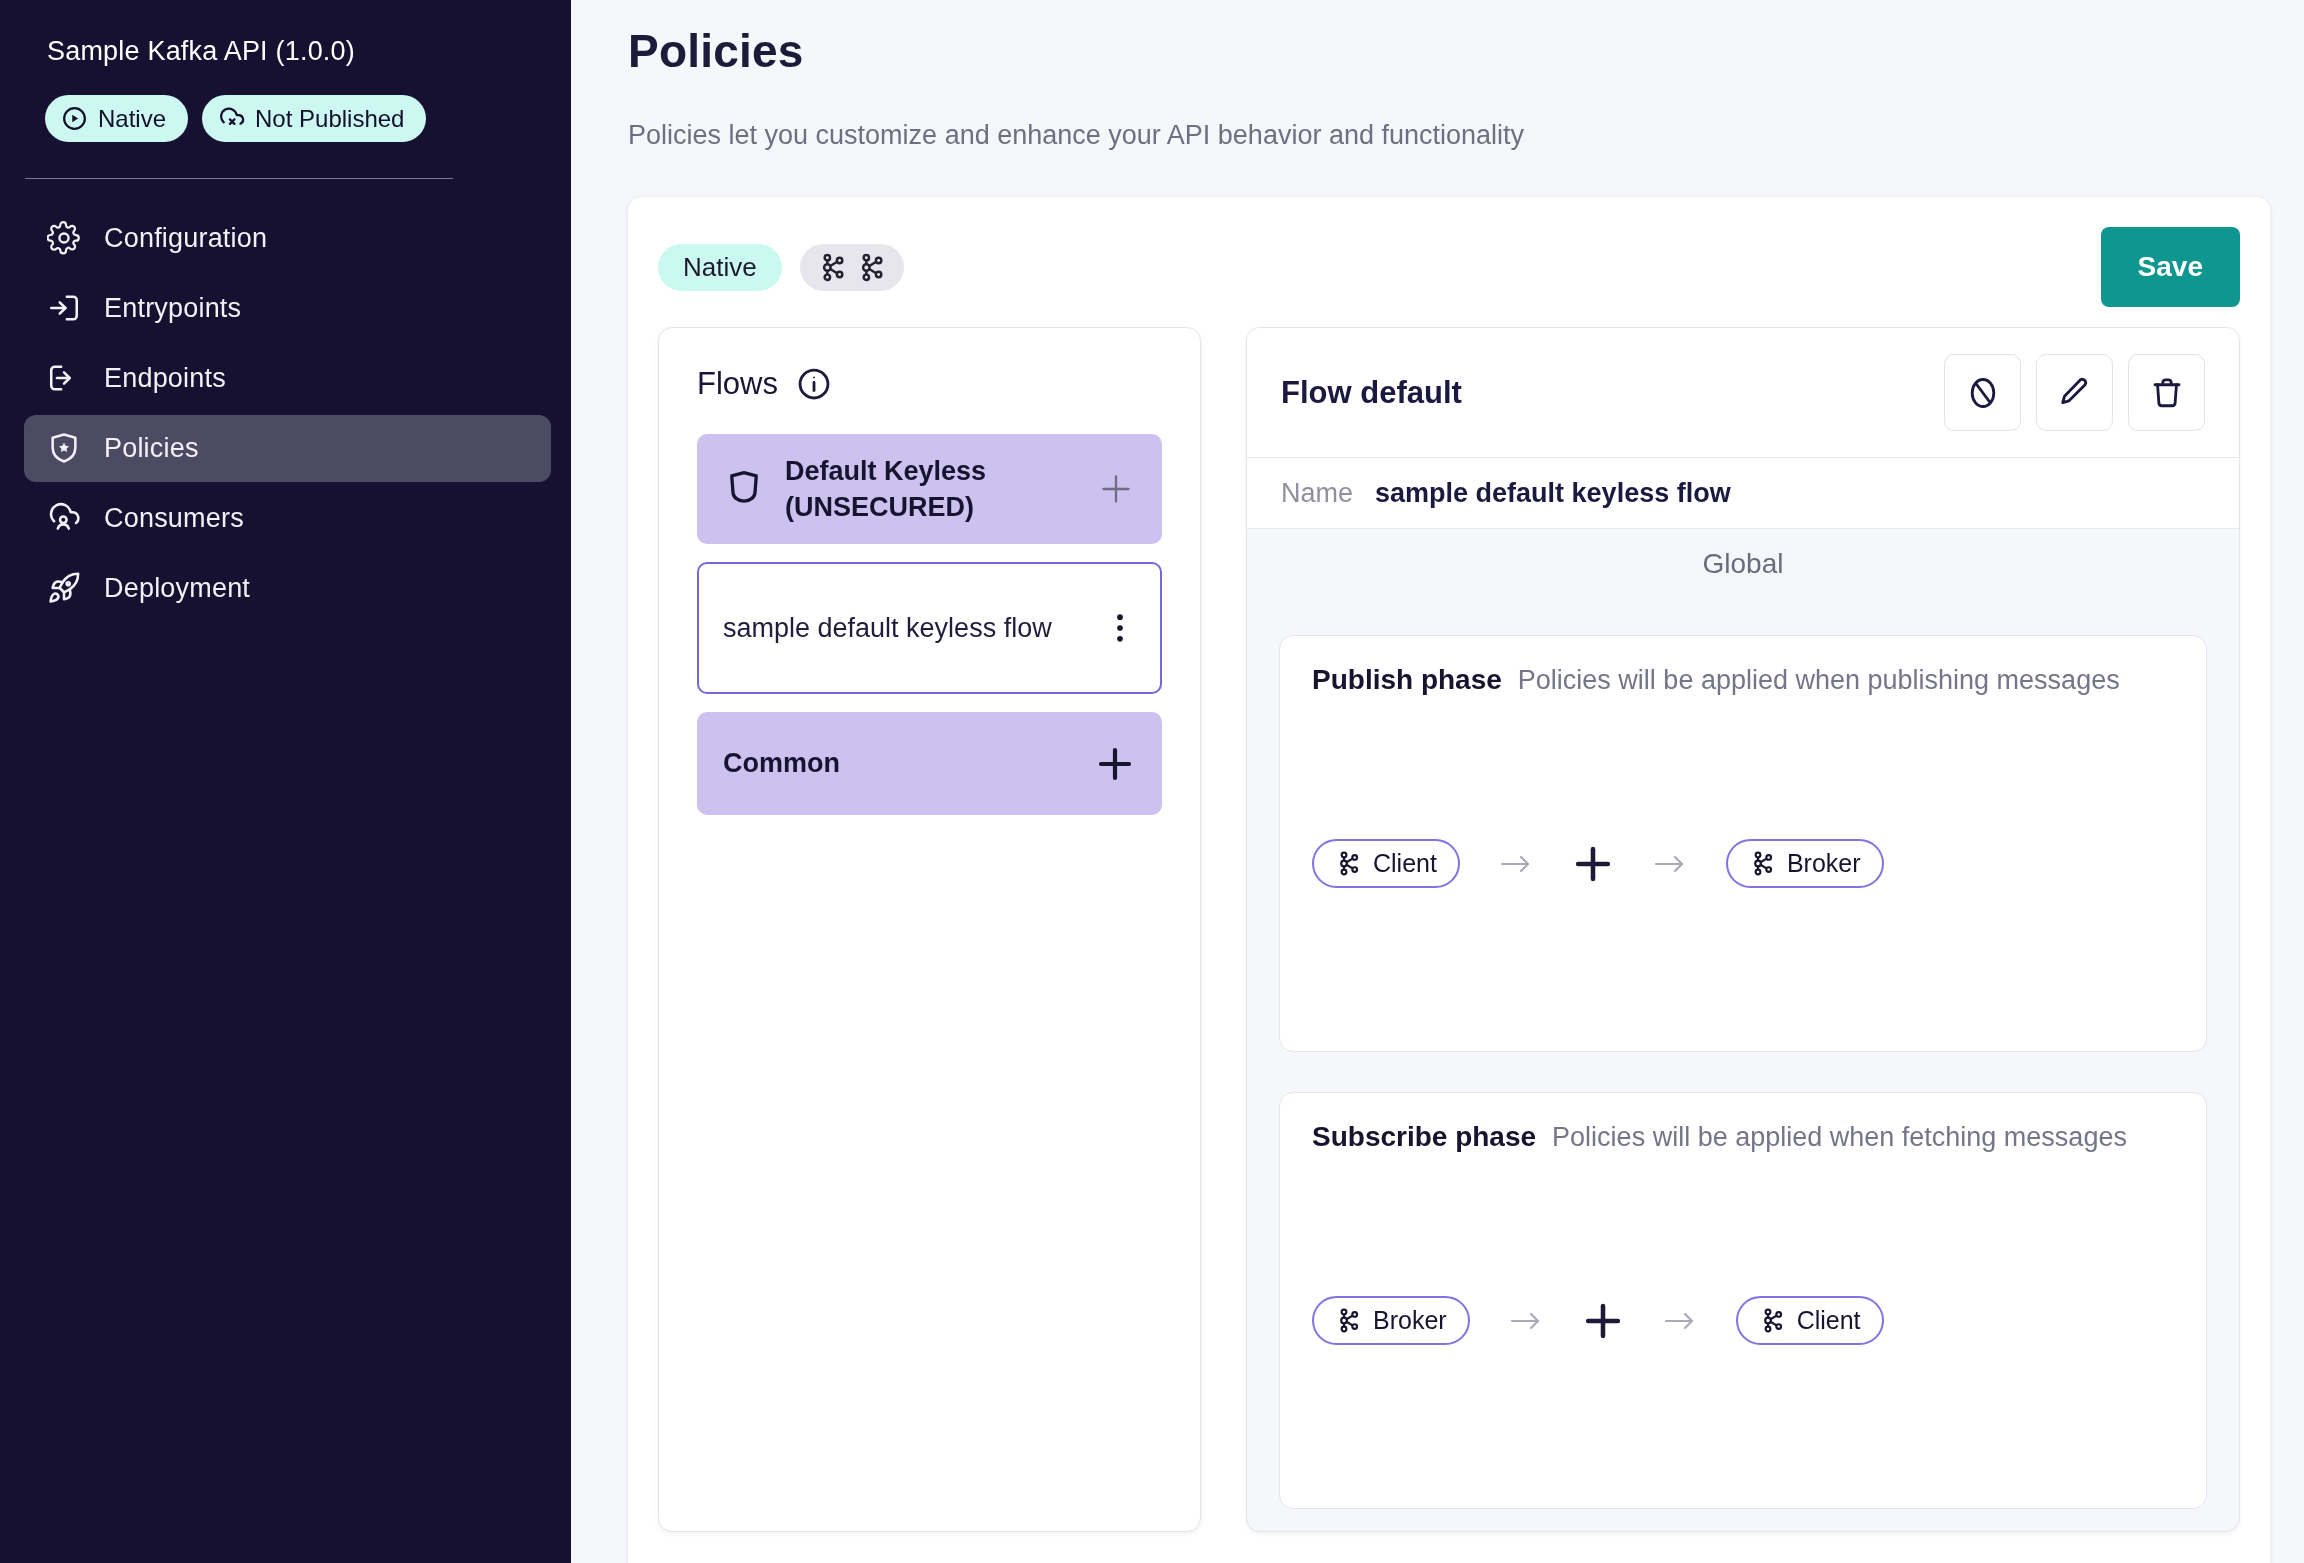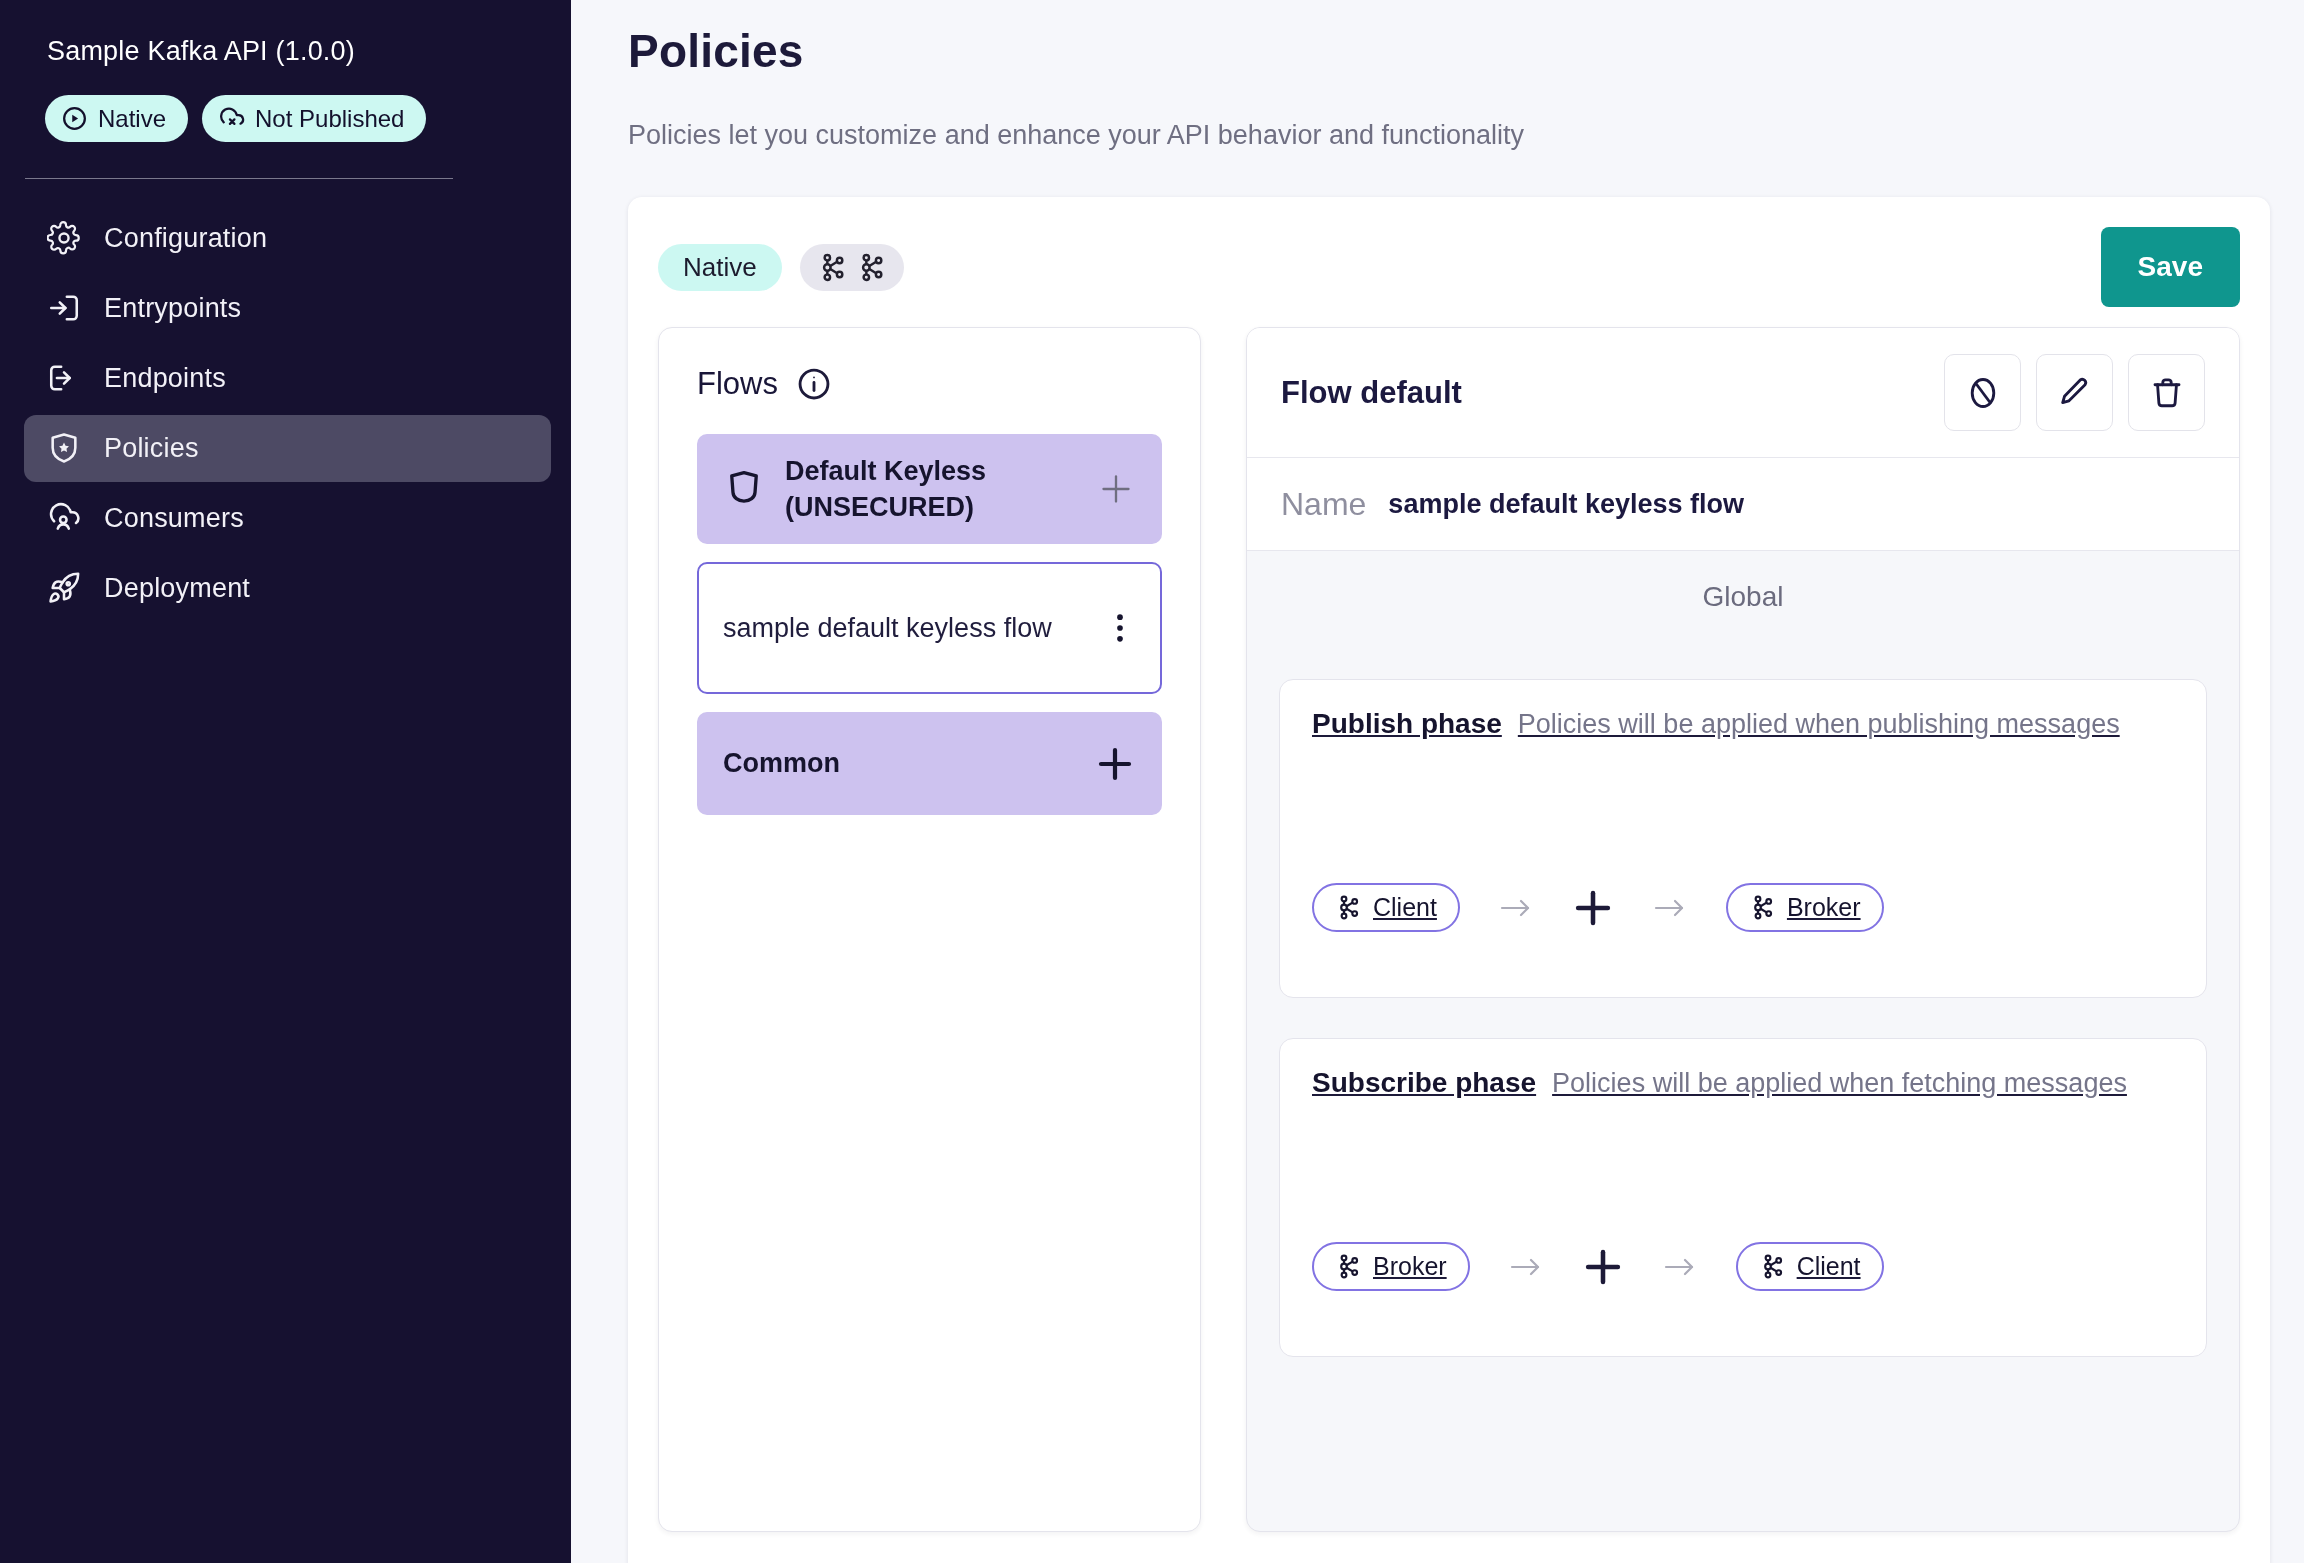--- a/index.html
+++ b/index.html
@@ -126,33 +126,33 @@
     width:77px; height:77px; background:#ffffff;
     border:1px solid #e3e3ea; border-radius:10px;
     display:flex; align-items:center; justify-content:center; cursor:pointer;
     color:#1c1940;
   }
   .icon-btn svg { width:36px; height:36px; }
   .name-row {
     background:#ffffff; border-bottom:1px solid #e7e7ee;
     padding:0 34px; height:93px; display:flex; align-items:center; gap:22px;
   }
-  .name-label { font-size:32px; color:#8f8f9f; }
+  .name-label { font-size:27px; color:#8f8f9f; }
   .name-value { font-size:27px; font-weight:700; color:#1c1940; }
   .tabs { height:95px; display:flex; }
   .tab {
     flex:1; display:flex; align-items:center; justify-content:center;
     font-size:28px; font-weight:500; color:#6b6b7e; cursor:pointer;
     border-bottom:4px solid transparent;
   }
   .tab.active { color:#11918f; border-bottom-color:#0f968e; }
   .phase-area { padding:33px 32px 22px 32px; display:flex; flex-direction:column; gap:40px; }
   .phase-card {
     background:#ffffff; border:1px solid #e4e4ec; border-radius:14px;
-    height:319px; padding:28px 32px;text-decoration:underline;
+    height:417px; padding:28px 32px;
   }
   .phase-head { display:flex; align-items:baseline; gap:16px; }
   .phase-title { font-size:28px; font-weight:700; color:#16142e; }
   .phase-subtitle { font-size:27px; color:#75758a; }
   .chip-row { display:flex; align-items:center; gap:38px; margin-top:143px; }
   .connector-chip {
     display:inline-flex; align-items:center; gap:11px;
     border:2px solid #8273e3; border-radius:999px; background:#ffffff;
     height:49px; padding:0 21px;
     font-size:25px; font-weight:500; color:#16142e;

